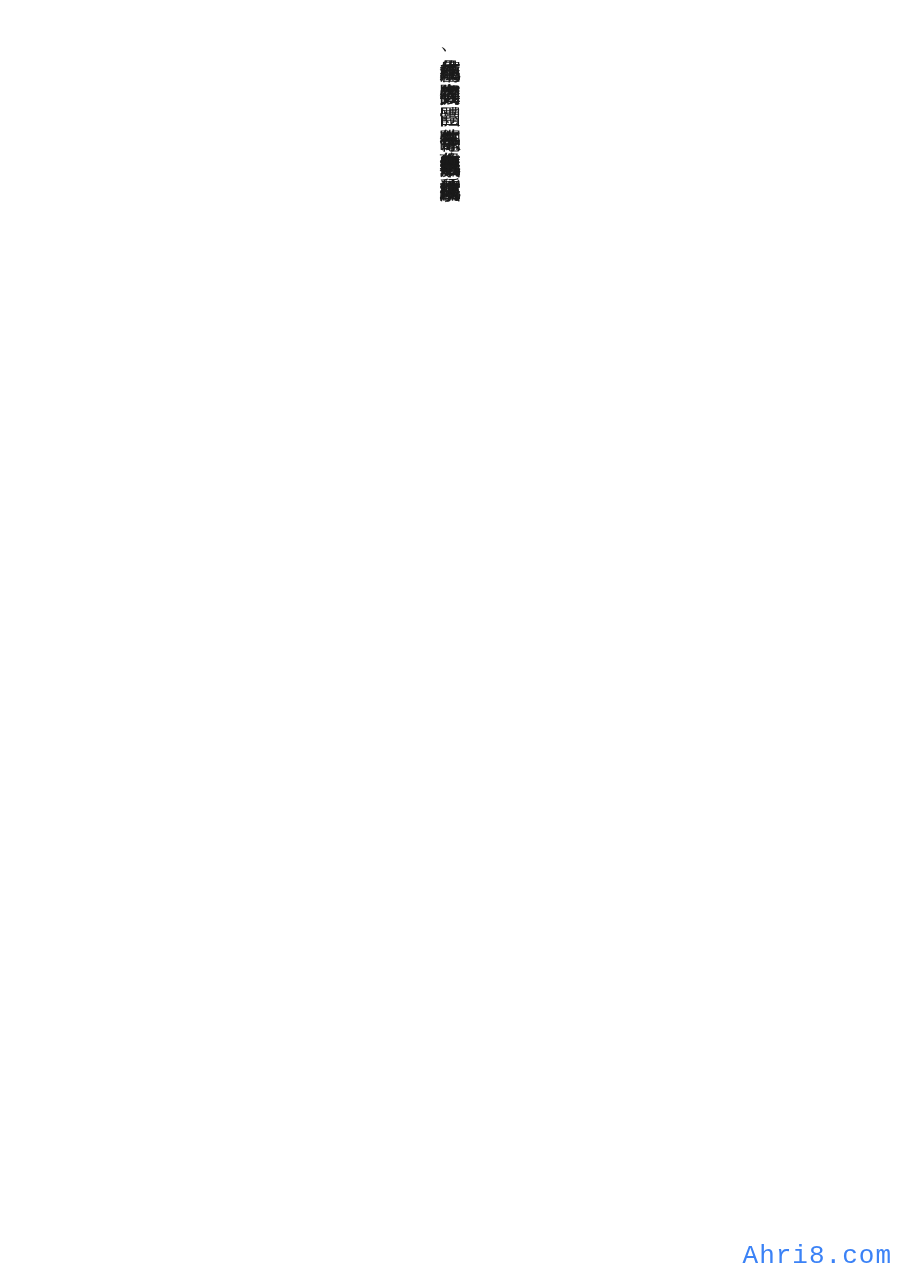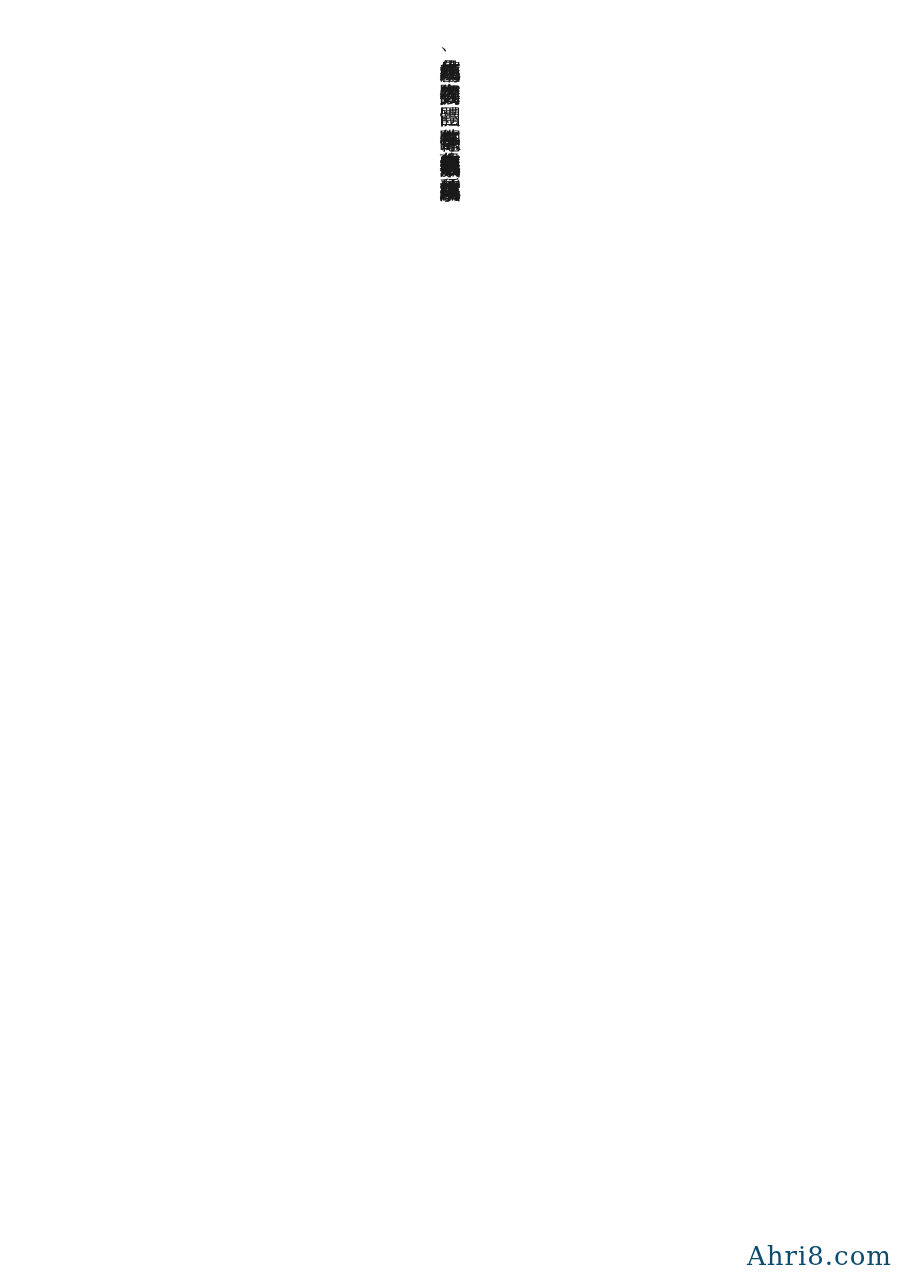--- a/index.html
+++ b/index.html
@@ -40,15 +40,15 @@
     line-height: 1;
   }
 </style>
 </head>
 <body>
 
 <div class="page" style="background: rgb(255, 255, 255);">
 
   <div class="disclaimer" style="color: rgb(26, 26, 26);">本作品純屬虛構、與實際存在的人物、團體、事件等毫無關係。作中出現的所有角色均已年滿十八歲。彼此稱謂純屬演出需求。</div>
 
-  <div class="watermark" style="color: #0c4a6e;">Ahri8.com</div>
+  <div class="watermark" style="color: #3b82f6; font-family: Liberation Mono, monospace;">Ahri8.com</div>
 
 </div>
 
 </body></html>

